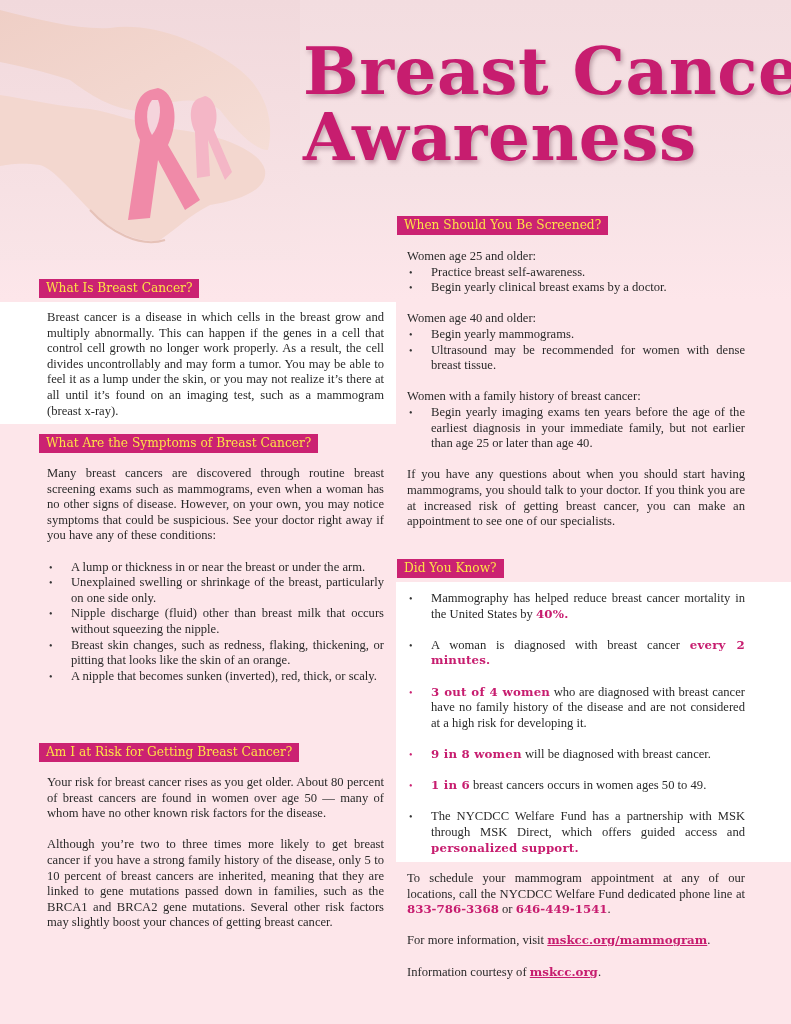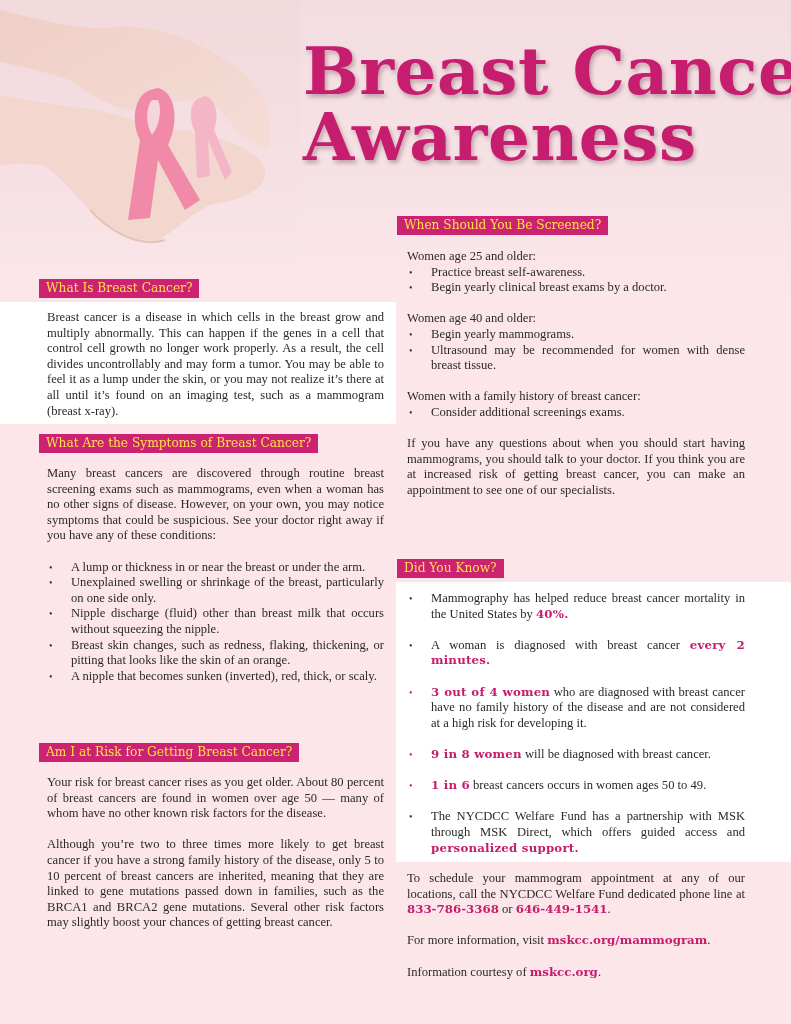--- a/index.html
+++ b/index.html
@@ -47,21 +47,21 @@
   .gap { height: 15.6px; }
   ul.bl { list-style: none; }
   ul.bl li { position: relative; padding-left: 24px; text-align: justify; }
   ul.bl li::before {
     content: "\2022"; position: absolute; left: 2px; top: 0;
     font-size: 10px; color: #333;
   }
   ul.bl li.pink::before { color: #cb2272; }
   ul.spaced li { margin-bottom: 15.6px; }
   .hl { color: #c71d6f; font-weight: bold; font-family: "DejaVu Serif", serif; font-size: 11.8px; letter-spacing: 0.2px; }
-  a.lnk { color: #c71d6f; font-weight: bold; font-family: "DejaVu Serif", serif; font-size: 11.8px; }
+  a.lnk { color: #c71d6f; font-weight: bold; text-decoration: underline; font-family: "DejaVu Serif", serif; font-size: 11.8px; }
 </style>
 </head>
 <body>
 
 <div class="top-bg"></div>
 
 <div class="hero">
   <svg viewBox="0 0 300 260">
     <defs>
       <linearGradient id="bgg" x1="0" y1="0" x2="0" y2="1">
@@ -128,21 +128,21 @@
   </ul>
   <div class="gap"></div>
   <p>Women age 40 and older:</p>
   <ul class="bl">
     <li>Begin yearly mammograms.</li>
     <li>Ultrasound may be recommended for women with dense breast tissue.</li>
   </ul>
   <div class="gap"></div>
   <p>Women with a family history of breast cancer:</p>
   <ul class="bl">
-    <li>Consider additional screenings exams.</li>
+    <li>Begin yearly imaging exams ten years before the age of the earliest diagnosis in your immediate family, but not earlier than age 25 or later than age 40.</li>
   </ul>
   <div class="gap"></div>
   <p>If you have any questions about when you should start having mammograms, you should talk to your doctor. If you think you are at increased risk of getting breast cancer, you can make an appointment to see one of our specialists.</p>
 </div>
 
 <div class="hdr" style="left:397px; top:559px;">Did You Know?</div>
 
 <div class="white-box" style="left:396px; top:582px; width:395px; height:280px;"></div>
 <div class="txt" style="left:407px; top:591px; width:338px;">
   <ul class="bl spaced">

